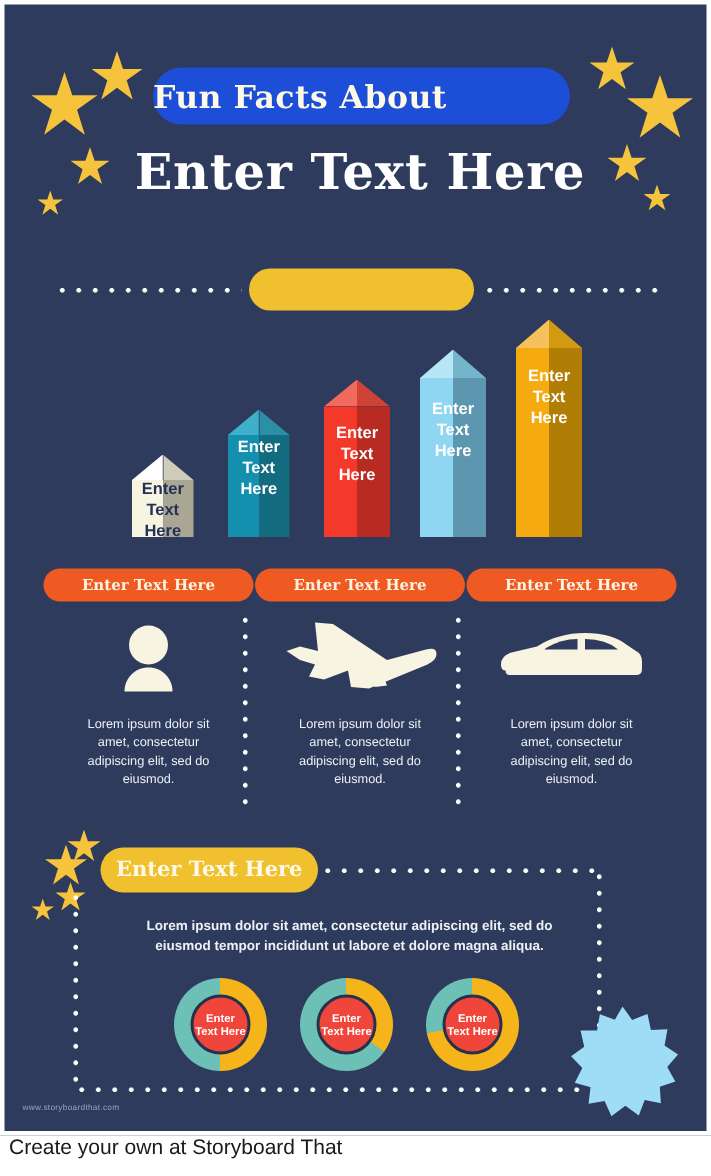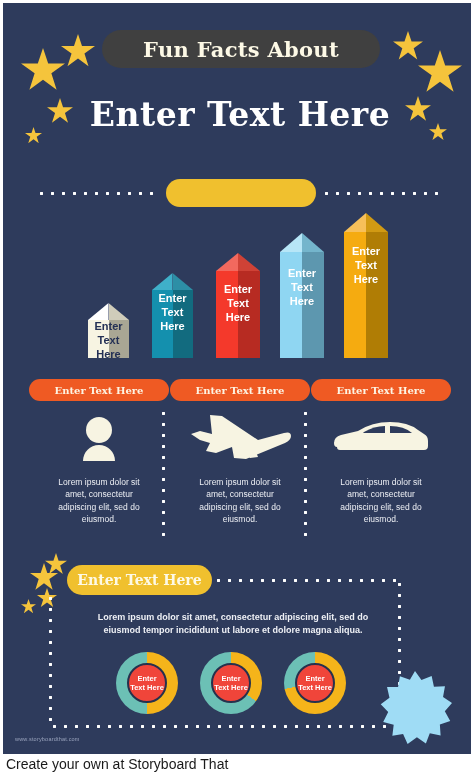--- a/index.html
+++ b/index.html
@@ -21,25 +21,25 @@
   
   .star {
     position: absolute;
     background: #f5c43c;
     clip-path: polygon(50% 0%, 61.8% 35.4%, 100% 35.4%, 69% 57.3%, 80.9% 95.1%, 50% 72%, 19.1% 95.1%, 31% 57.3%, 0% 35.4%, 38.2% 35.4%);
   }
 
   
   .header-pill {
     position: absolute;
-    left: 99px; top: 27px;
+    left: 99px; top: 42px;
     width: 278px; height: 38px;
-    background: #404040;
+    background: #1d4ed8;
     border-radius: 19px;
-    display: flex; align-items: center; justify-content: center;
+    display: flex; align-items: center; justify-content: flex-start;
   }
   .header-pill span {
     font-family: "DejaVu Serif", serif;
     font-weight: bold;
     font-size: 21px;
     color: #fdf9e6;
     letter-spacing: 0.3px;
   }
   .header-title {
     position: absolute;

